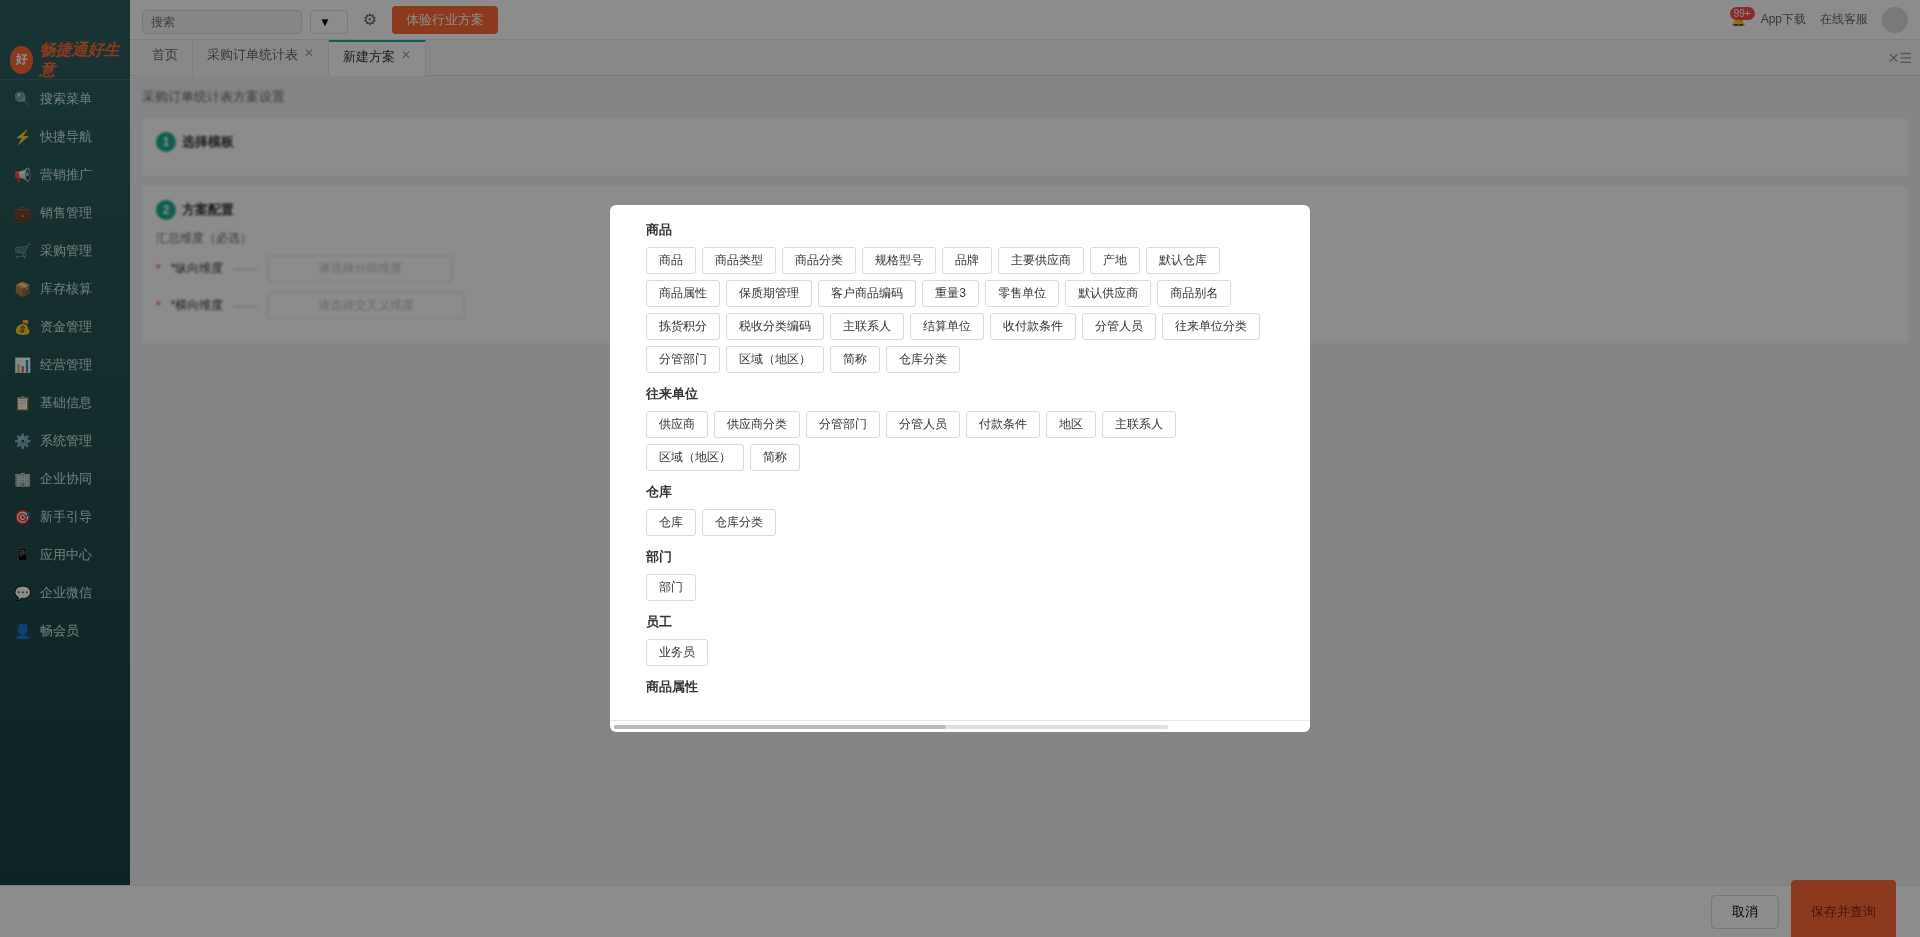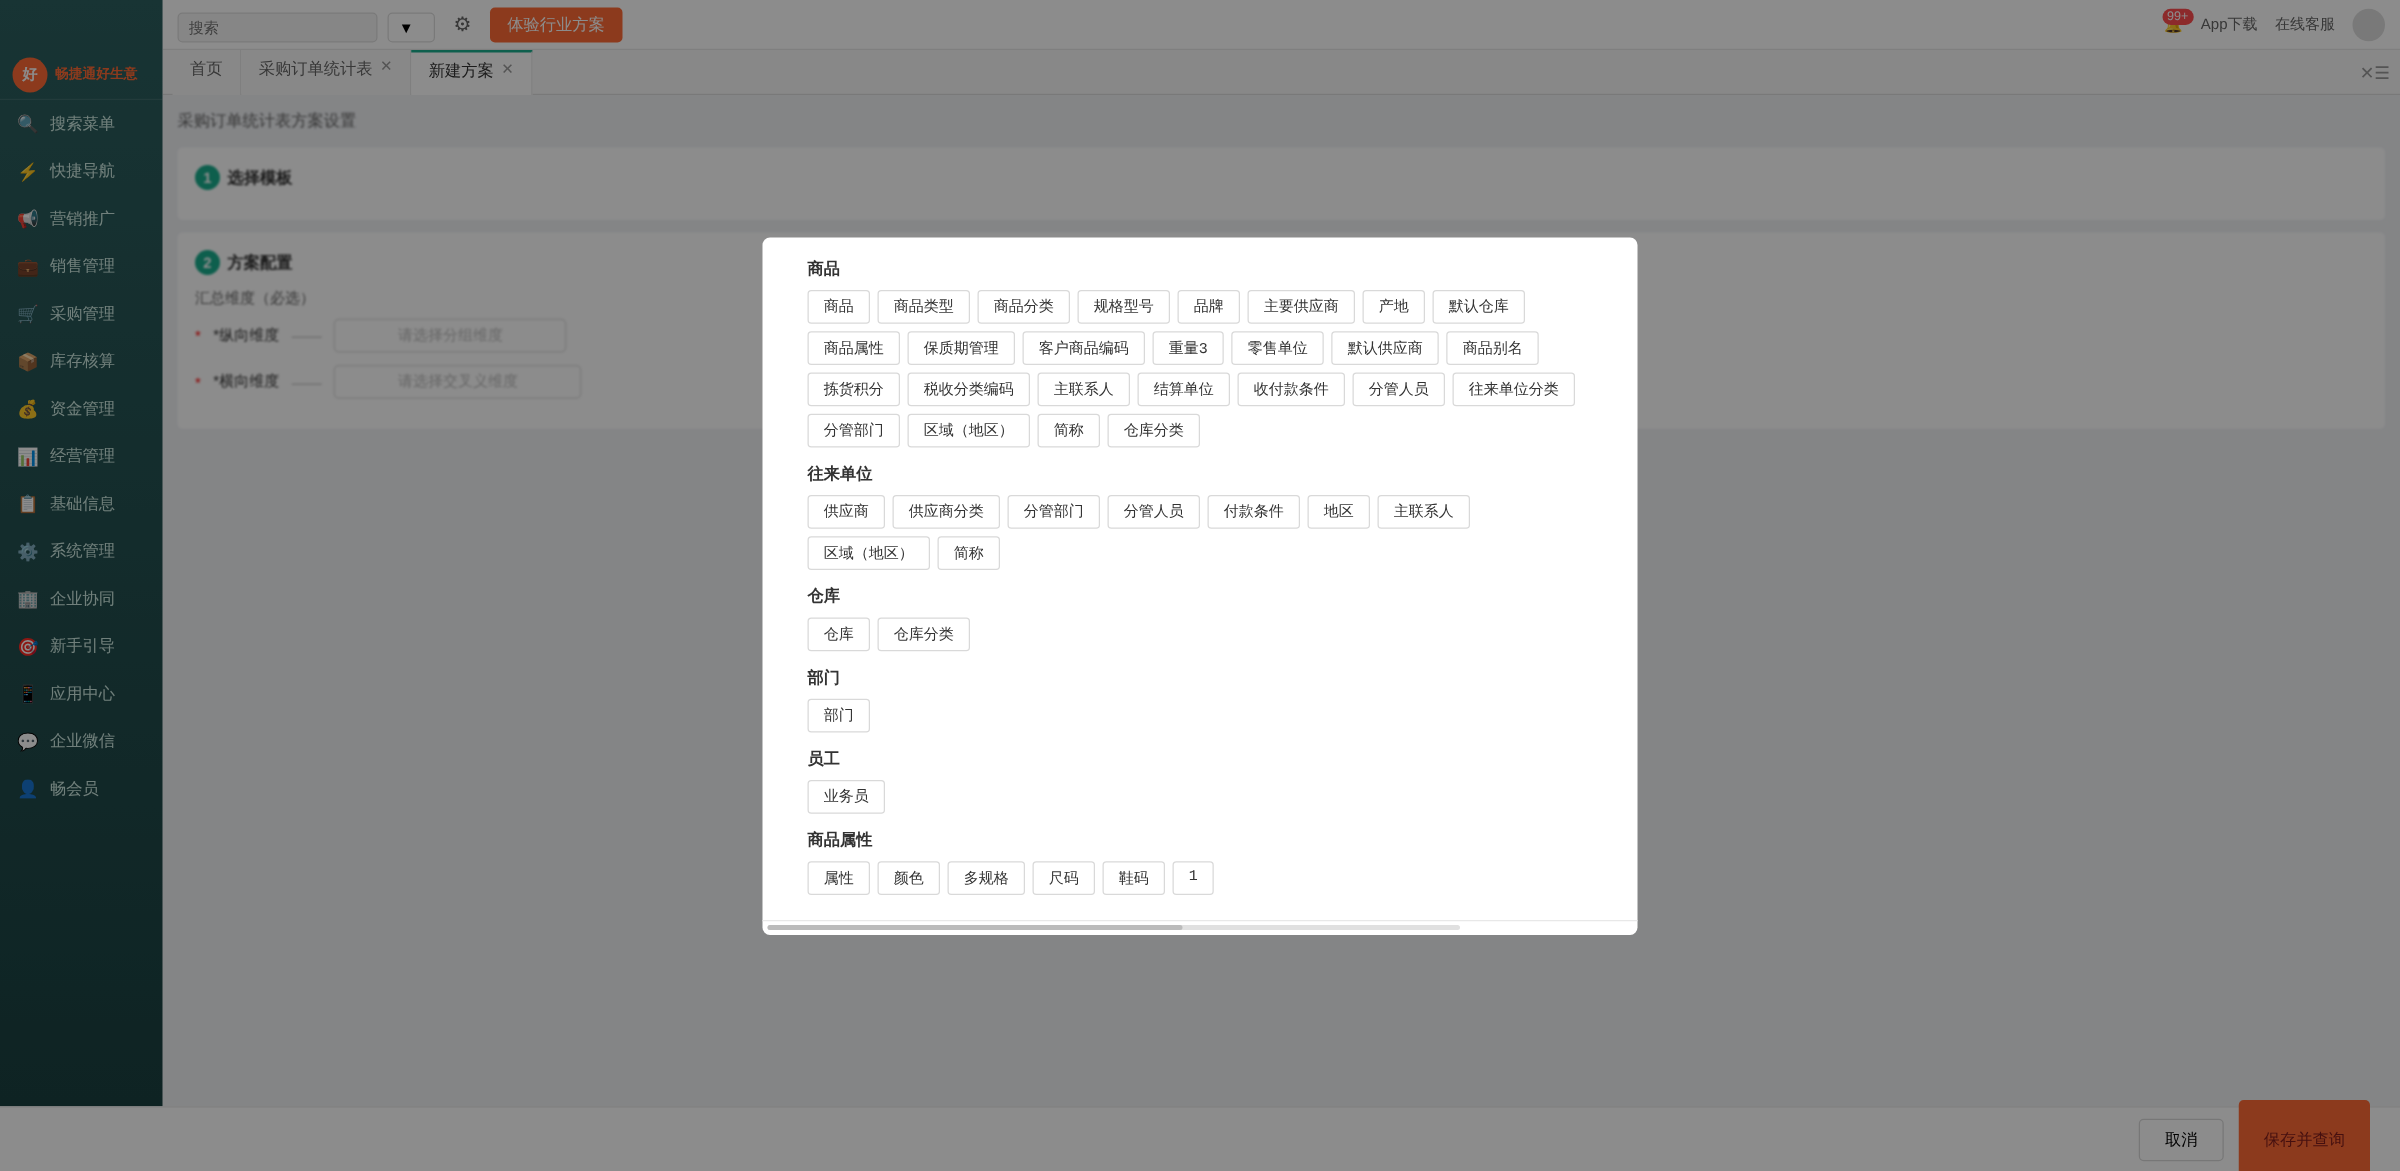--- a/index.html
+++ b/index.html
@@ -255,21 +255,21 @@
       cursor: pointer;
       font-size: 13px;
     }
   </style>
 </head>
 <body>
 
 <div class="sidebar">
   <div style="height:40px; display:flex; align-items:center; padding:0 10px; border-bottom:1px solid rgba(255,255,255,0.1);">
     <div class="logo-icon">好</div>
-    <span class="logo-text" style="font-size:11px; line-height:1.2;">畅捷通好生意</span>
+    <span class="logo-text" style="font-size:16px; line-height:1.2;font-style:italic;">畅捷通好生意</span>
   </div>
   <div id="sidebar-items-container">
       <div class="sidebar-item">
         <span class="sidebar-icon">🔍</span>
         <span>搜索菜单</span>
       </div>
       <div class="sidebar-item">
         <span class="sidebar-icon">⚡</span>
         <span>快捷导航</span>
       </div>
@@ -449,28 +449,20 @@
         </div>
         <div class="field-section-title">部门</div>
         <div class="field-tags">
           <div class="field-tag">部门</div>
         </div>
         <div class="field-section-title">员工</div>
         <div class="field-tags">
           <div class="field-tag">业务员</div>
         </div>
         <div class="field-section-title">商品属性</div>
-        <div class="field-tags">
-          <div class="field-tag">属性</div>
-          <div class="field-tag">颜色</div>
-          <div class="field-tag">多规格</div>
-          <div class="field-tag">尺码</div>
-          <div class="field-tag">鞋码</div>
-          <div class="field-tag">1</div>
-        </div>
       </div>
     <div class="modal-hscroll">
       <div style="width:80%;height:4px;background:#e0e0e0;border-radius:2px;">
         <div style="width:60%;height:100%;background:#bbb;border-radius:2px;"></div>
       </div>
     </div>
   </div>
 </div>
 
 <div class="page-footer">

